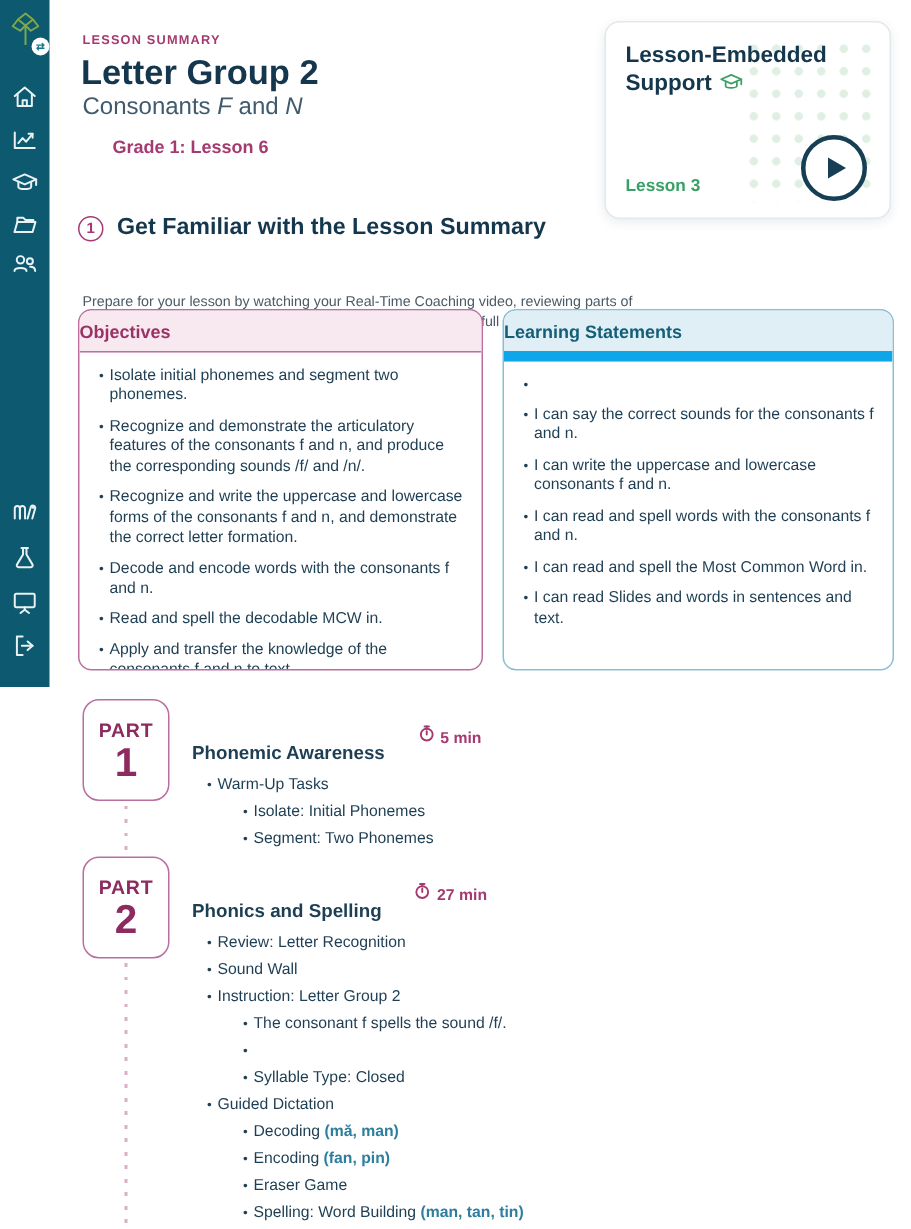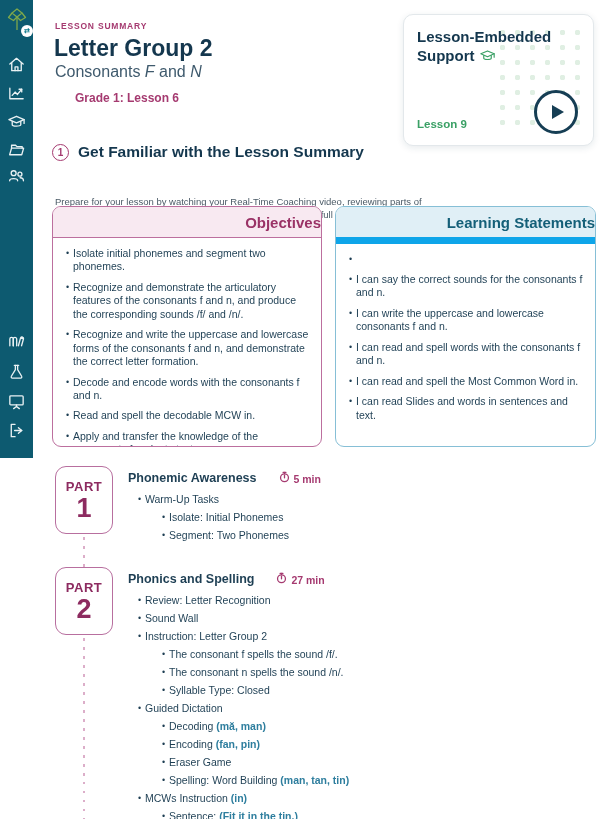--- a/index.html
+++ b/index.html
@@ -41,41 +41,41 @@
   .step-circle { width:17px; height:17px; border:1.4px solid #a53a70; border-radius:50%; color:#a53a70;
                  font-size:10px; font-weight:600; display:flex; align-items:center; justify-content:center; flex:0 0 auto; }
   .step-title { margin-left:9px; font-size:15.5px; font-weight:700; color:#14374e; }
   .step-desc { position:absolute; left:55px; top:169px; width:382px; font-size:9.5px; line-height:1.35; color:#4a5a66;margin-top:27px; }
 
   
   .boxes { position:absolute; left:52px; top:206px; display:flex; gap:13px; }
   .info-box { border-radius:9px; overflow:hidden; background:#fff; }
   .box-objectives { width:270px; height:241px; border:1px solid #bc6f9e; }
   .box-learning  { width:261px; height:241px; border:1px solid #86bfd6; }
-  .box-head { text-align:right; font-size:15px; font-weight:700; padding:7px 0 6px; }
+  .box-head { text-align:left; font-size:12px; font-weight:700; padding:7px 0 6px; }
   .box-objectives .box-head { background:#f8e9f1; color:#9a3266; border-bottom:1px solid #bc6f9e; }
   .box-learning  .box-head { background:#e0eff6; color:#145f78; border-bottom:7px solid #0ea5e9; }
   .box-body { padding:9px 10px 8px 9px; }
   .b-item { display:flex; margin:0 0 7px 0; font-size:10.5px; line-height:1.28; color:#1d3e53; }
   .b-item .blt { flex:0 0 11px; text-align:center; font-size:9px; line-height:13px; color:#1d3e53; }
 
   
   .parts { position:absolute; left:55px; top:466px; }
   .part-block { display:flex; }
   .part-left { width:58px; display:flex; flex-direction:column; align-items:center; }
   .part-box { width:58px; height:68px; border:1.6px solid #b86f9f; border-radius:11px; background:#fff;
               display:flex; flex-direction:column; align-items:center; justify-content:center; }
   .part-word { font-size:13px; font-weight:800; letter-spacing:0.5px; color:#8d2b60;text-align:right; }
   .part-num { font-size:27px; font-weight:800; color:#8d2b60; line-height:1; margin-top:1px; }
   .part-connector { width:2.5px; background-image:repeating-linear-gradient(to bottom,#dcaec9 0 2.5px, transparent 2.5px 9px); }
   .conn-1 { height:30px; margin-top:3px; }
   .conn-2 { height:184px; margin-top:3px; }
   .part-content { margin-left:15px; padding-top:5px; }
   .part-title-row { display:flex; align-items:center; margin-bottom:8px; }
-  .part-title { font-size:12.5px; font-weight:700; color:#1d3e53; }
+  .part-title { font-size:12.5px; font-weight:700; color:#1d3e53;margin-top:24px; }
   .part-duration { margin-left:22px; display:flex; align-items:flex-end; font-size:10.5px; font-weight:600; color:#a53a70; }
   .timer-icon { margin-right:4px; }
   .timer-icon svg { width:11px; height:12px; stroke:#a53a70; fill:none; stroke-width:1.4; stroke-linecap:round; }
   .prow { display:flex; margin-bottom:5px; font-size:10.5px; line-height:13px; color:#1d3e53; }
   .prow .blt { flex:0 0 11px; text-align:center; font-size:9px; line-height:13px; }
   .lvl1 { padding-left:6px; }
   .lvl2 { padding-left:30px; }
   .hl { color:#2e7e9e; font-weight:600; white-space:pre; }
 </style>
 </head>
@@ -165,21 +165,21 @@
   <div class="page-subtitle"><span>Consonants </span><i>F</i><span> and </span><i>N</i></div>
   <div class="grade-label">Grade 1: Lesson 6</div>
 
   <div class="support-card">
     <div class="dots"></div>
     <div class="support-title"><span>Lesson-Embedded Support</span><span class="cap-inline"><svg viewBox="0 0 20 18">
             <path d="M2 7 L10 3.5 L18 7 L10 10.5 Z"></path>
             <path d="M5.5 9 V12.3 C5.5 14.3 14.5 14.3 14.5 12.3 V9"></path>
             <path d="M18 7 V11"></path>
           </svg></span></div>
-    <div class="support-lesson">Lesson 9</div>
+    <div class="support-lesson">Lesson 3</div>
     <div class="play-button">
       <span class="play-tri"></span>
     </div>
   </div>
 
   <div class="step-head">
     <span class="step-circle">1</span>
     <span class="step-title">Get Familiar with the Lesson Summary</span>
   </div>
   <p class="step-desc">Prepare for your lesson by watching your Real-Time Coaching video, reviewing parts of the lesson, downloading printable resources, or previewing the full lesson.</p>
@@ -314,21 +314,20 @@
         <div class="prow lvl1">
             <span class="blt">•</span>
             <span><span>Instruction: Letter Group 2</span><span class="hl"></span></span>
           </div>
         <div class="prow lvl2">
             <span class="blt">•</span>
             <span><span>The consonant f spells the sound /f/.</span><span class="hl"></span></span>
           </div>
         <div class="prow lvl2">
             <span class="blt">•</span>
-            <span><span>The consonant n spells the sound /n/.</span><span class="hl"></span></span>
           </div>
         <div class="prow lvl2">
             <span class="blt">•</span>
             <span><span>Syllable Type: Closed</span><span class="hl"></span></span>
           </div>
         <div class="prow lvl1">
             <span class="blt">•</span>
             <span><span>Guided Dictation</span><span class="hl"></span></span>
           </div>
         <div class="prow lvl2">

